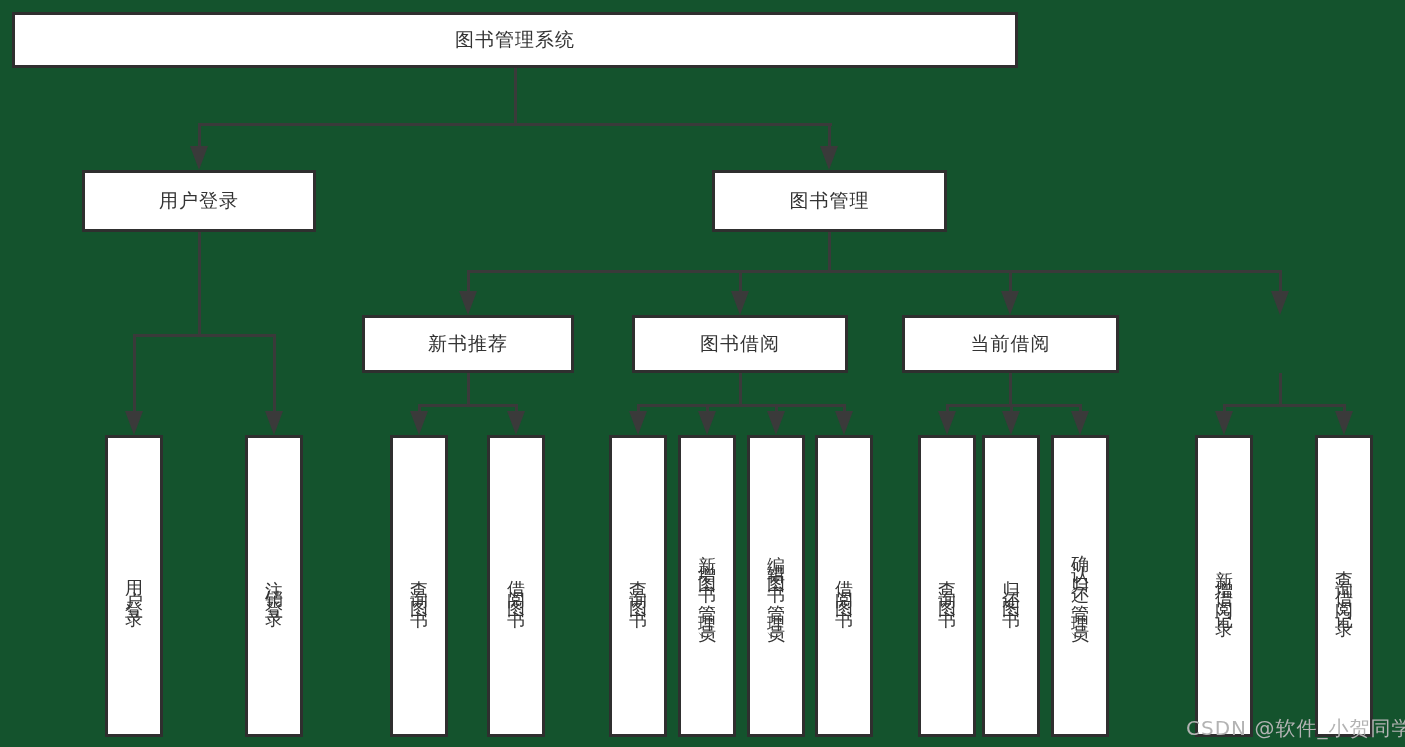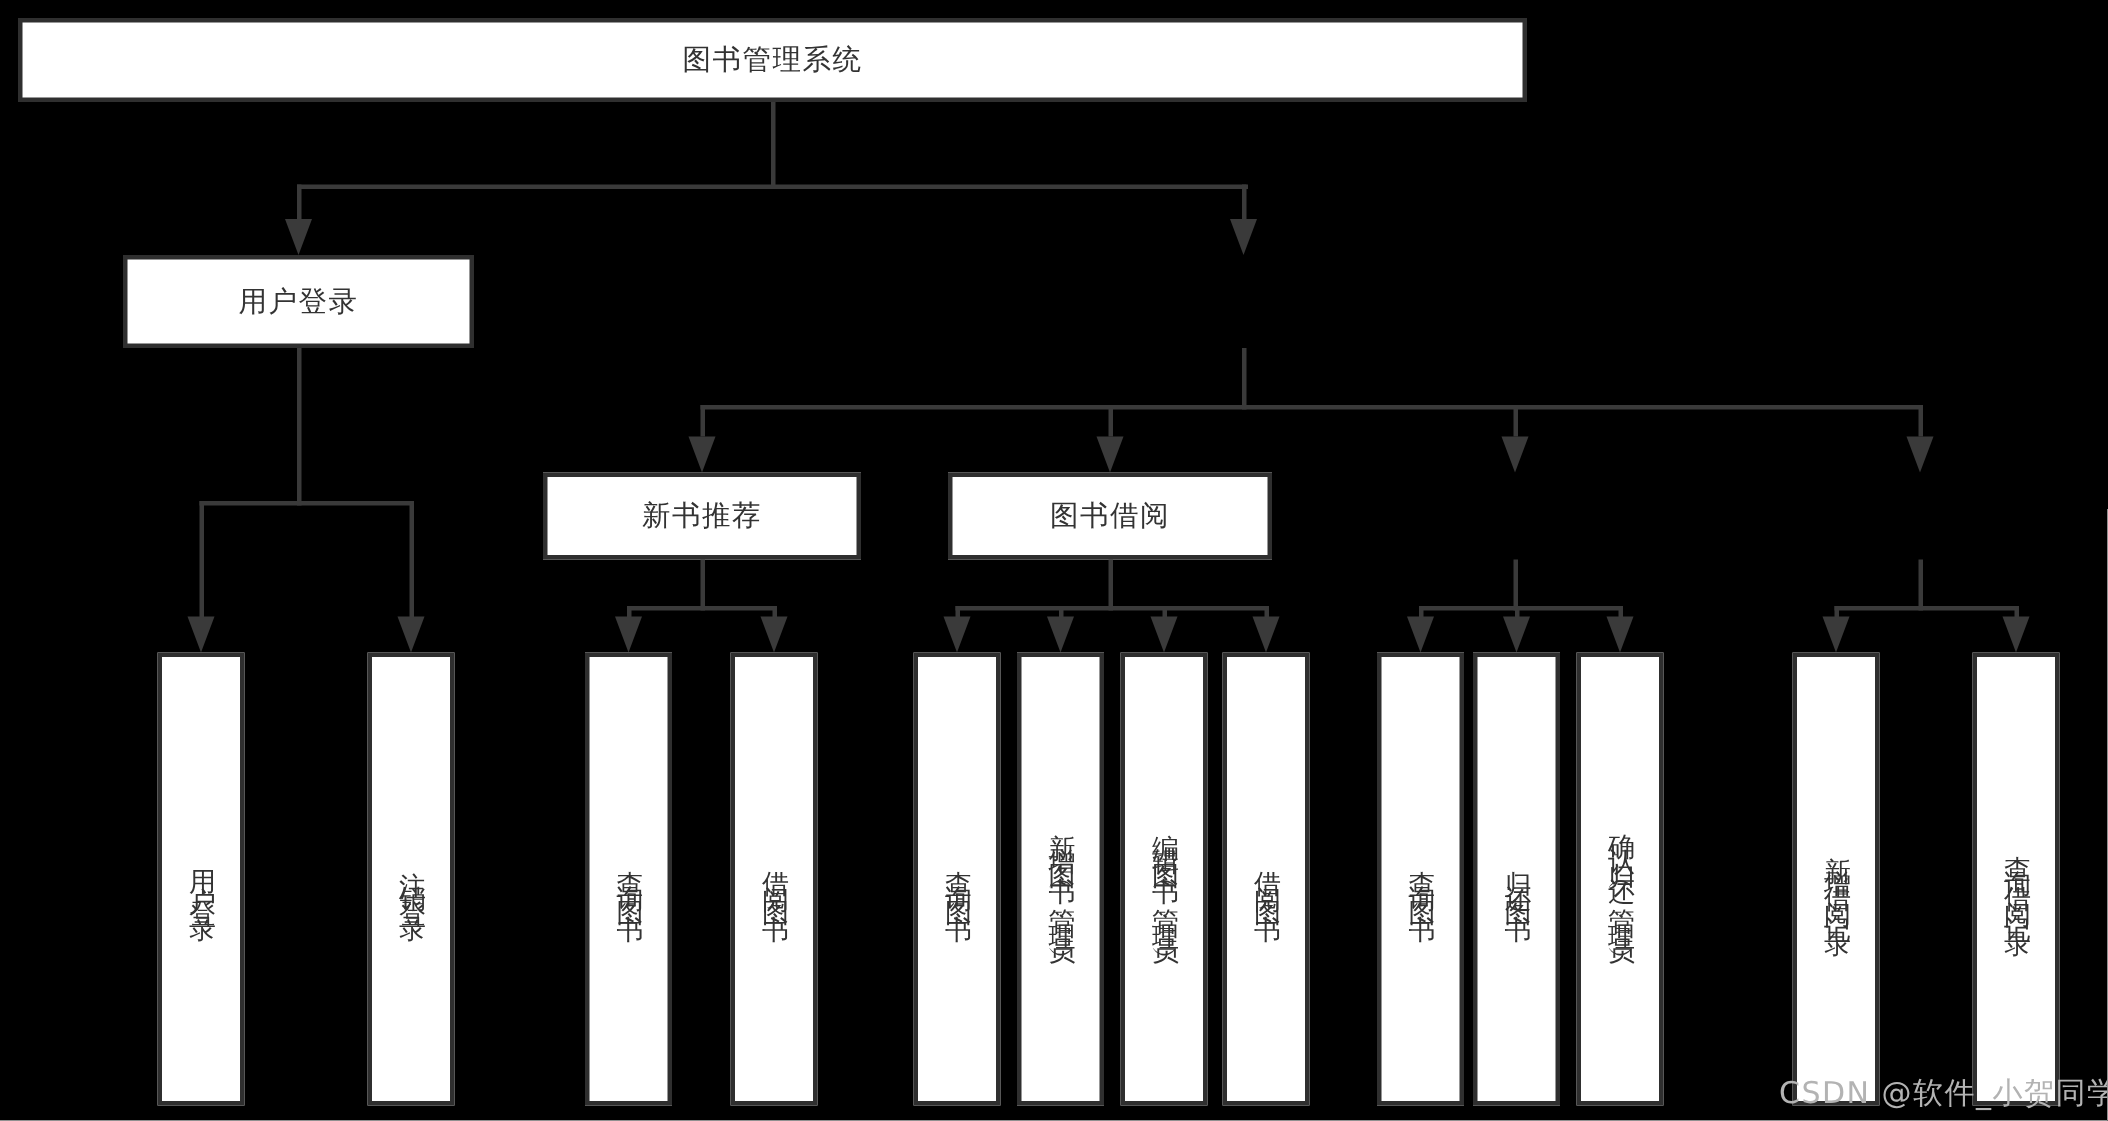--- a/index.html
+++ b/index.html
@@ -4,21 +4,21 @@
 <style>
   html, body {
     margin: 0;
     padding: 0;
     background: #ffffff;
   }
   .canvas {
     position: relative;
     width: 1405px;
     height: 747px;
-    background: #000000;
+    background: #14532d;
     font-family: "DejaVu Sans", "Liberation Sans", sans-serif;
     overflow: hidden;
   }
   .node {
     position: absolute;
     box-sizing: border-box;
     border: 3px solid #2f2f2f;
     background: #ffffff;
     display: flex;
     align-items: center;
@@ -72,20 +72,23 @@
   <div class="line vl" style="left:514px;top:68px;height:58px"></div>
   <div class="line hl" style="left:198px;top:123px;width:634px"></div>
   <div class="line vl" style="left:198px;top:123px;height:27px"></div>
   <div class="arrow" style="left:190px;top:146px"></div>
   <div class="line vl" style="left:828px;top:123px;height:27px"></div>
   <div class="arrow" style="left:820px;top:146px"></div>
 
   <div class="node h" style="left:82px;top:170px;width:234px;height:62px">
     <span>用户登录</span>
   </div>
+  <div class="node h" style="left:712px;top:170px;width:235px;height:62px">
+    <span>图书管理</span>
+  </div>
 
   <div class="line vl" style="left:198px;top:232px;height:105px"></div>
   <div class="line hl" style="left:133px;top:334px;width:143px"></div>
   <div class="line vl" style="left:133px;top:334px;height:78px"></div>
   <div class="arrow" style="left:125px;top:411px"></div>
   <div class="line vl" style="left:273px;top:334px;height:78px"></div>
   <div class="arrow" style="left:265px;top:411px"></div>
 
   <div class="line vl" style="left:828px;top:232px;height:41px"></div>
   <div class="line hl" style="left:467px;top:270px;width:815px"></div>
@@ -96,20 +99,23 @@
   <div class="line vl" style="left:1009px;top:270px;height:21px"></div>
   <div class="arrow" style="left:1001px;top:291px"></div>
   <div class="line vl" style="left:1279px;top:270px;height:21px"></div>
   <div class="arrow" style="left:1271px;top:291px"></div>
 
   <div class="node h" style="left:632px;top:315px;width:216px;height:58px">
     <span>图书借阅</span>
   </div>
   <div class="node h" style="left:362px;top:315px;width:212px;height:58px">
     <span>新书推荐</span>
+  </div>
+  <div class="node h" style="left:902px;top:315px;width:217px;height:58px">
+    <span>当前借阅</span>
   </div>
 
   <div class="line vl" style="left:467px;top:373px;height:34px"></div>
   <div class="line hl" style="left:418px;top:404px;width:100px"></div>
   <div class="line vl" style="left:418px;top:404px;height:9px"></div>
   <div class="arrow" style="left:410px;top:411px"></div>
   <div class="line vl" style="left:515px;top:404px;height:9px"></div>
   <div class="arrow" style="left:507px;top:411px"></div>
 
   <div class="line vl" style="left:739px;top:373px;height:34px"></div>

